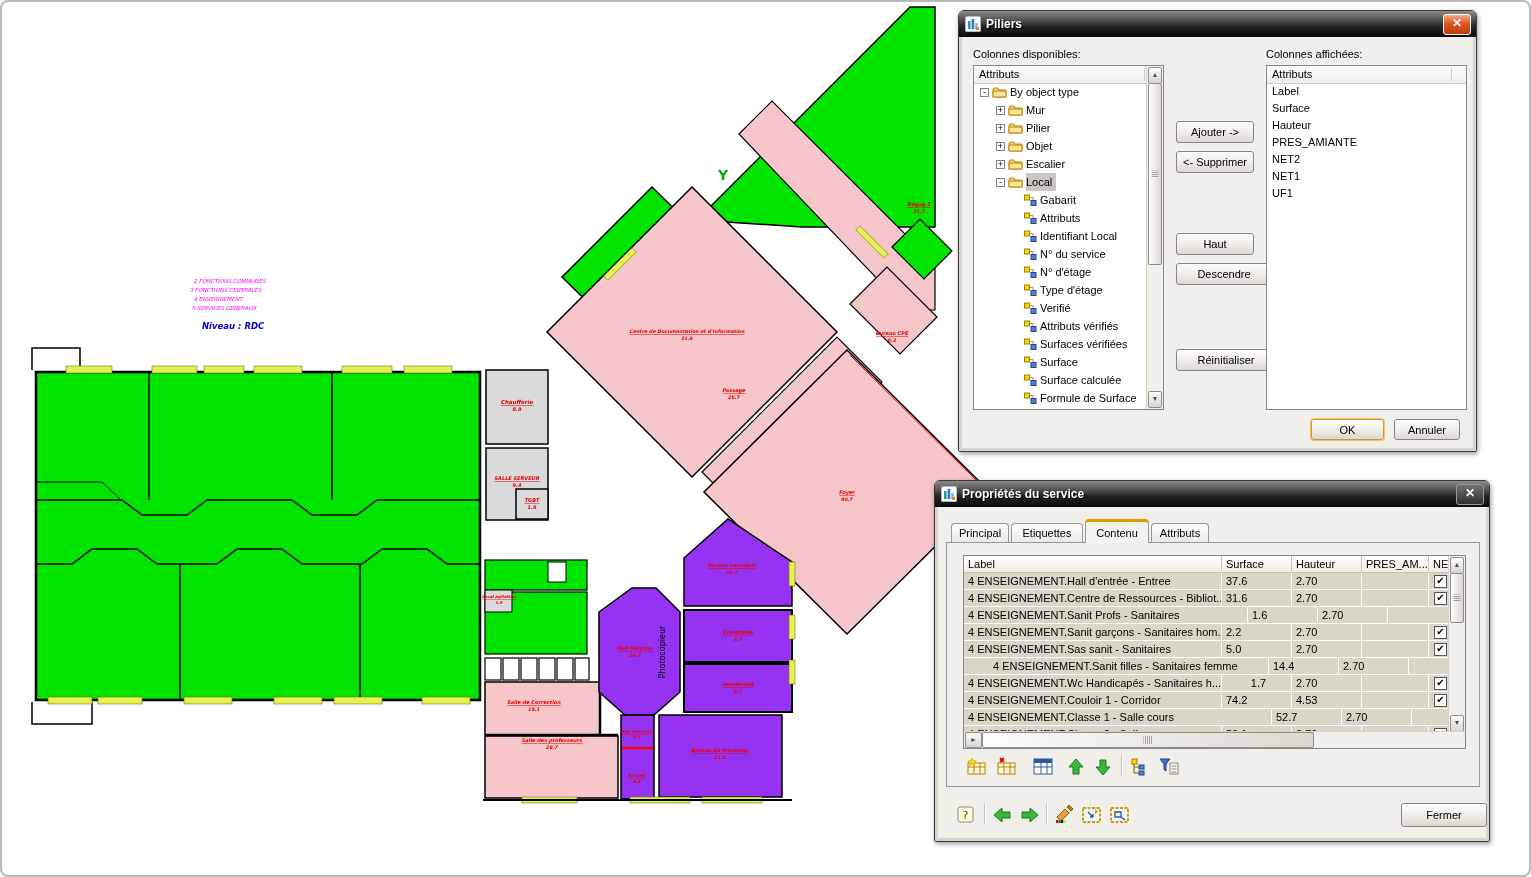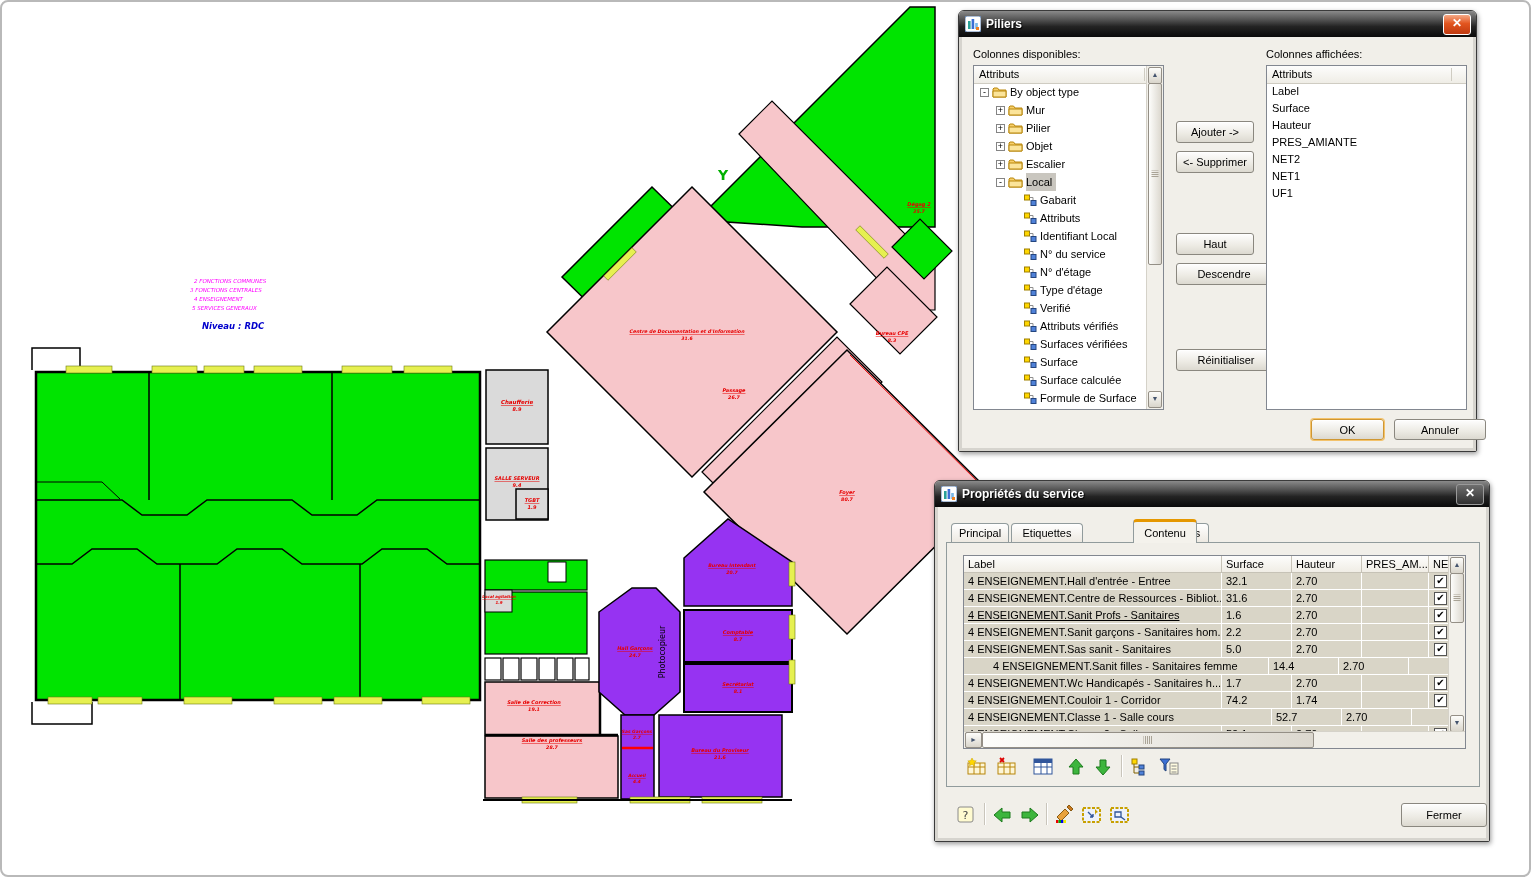--- a/index.html
+++ b/index.html
@@ -45,21 +45,21 @@
   .sbthumb{position:absolute;left:1px;right:1px;background:linear-gradient(90deg,#fdfdfb,#dcd8cf);
        border:1px solid #948f86;border-radius:2px;}
   .ridges{position:absolute;left:50%;top:50%;transform:translate(-50%,-50%);width:7px;height:7px;
        background:repeating-linear-gradient(#a9a396 0 1px,transparent 1px 2px);}
   .hridges{position:absolute;left:50%;top:50%;transform:translate(-50%,-50%);width:9px;height:8px;
        background:repeating-linear-gradient(90deg,#a9a396 0 1px,transparent 1px 2px);}
   
   .tab{position:absolute;height:20px;box-sizing:border-box;border:1px solid #919b9c;border-bottom:none;
        border-radius:4px 4px 0 0;background:linear-gradient(#fff,#ece8e0);font-size:11px;text-align:center;
        line-height:19px;z-index:2;}
-  .tab.active{height:24px;background:#f4f2ec;line-height:22px;z-index:4;border-top:3px solid #e59700;margin-left:48px;}
+  .tab.active{height:24px;background:#f4f2ec;line-height:22px;z-index:4;border-top:3px solid #e59700;}
   .tabpanel{position:absolute;border:1px solid #919b9c;background:#f1efe9;box-sizing:border-box;z-index:3;}
   
   .dtable{position:absolute;background:#fff;border:1px solid #828790;box-sizing:border-box;overflow:hidden;}
   .drow{display:flex;height:17px;box-sizing:border-box;}
   .drow.hdr{background:linear-gradient(#fdfdfc,#f0ede5);border-bottom:1px solid #c6c2b6;}
   .drow.body{background:#d9d5c7;border-bottom:1px solid #fff;}
   .dcell{box-sizing:border-box;font-size:11px;line-height:16px;padding-left:4px;overflow:hidden;
        white-space:nowrap;border-right:1px solid #fff;flex:none;}
   .drow.hdr .dcell{border-right:1px solid #c6c2b6;background:transparent;}
   .chk{width:11px;height:11px;background:#fff;border:1px solid #555;margin:2px auto 0 auto;
@@ -509,21 +509,21 @@
             <div class="lrow">Surface</div>
             <div class="lrow">Hauteur</div>
             <div class="lrow">PRES_AMIANTE</div>
             <div class="lrow">NET2</div>
             <div class="lrow">NET1</div>
             <div class="lrow">UF1</div>
           </div>
       </div>
 
       <button class="xpbtn default" style="left:349px;top:382px;width:73px;height:21px;">OK</button>
-      <button class="xpbtn" style="left:432px;top:382px;width:92px;height:21px;">Annuler</button>
+      <button class="xpbtn" style="left:432px;top:382px;width:66px;height:21px;">Annuler</button>
     </div>
   </div>
 
   <div class="dlg" style="left:932px;top:478px;width:556px;height:362px;z-index:11;">
     <div class="titlebar">
       <span class="ticon">
         <svg width="16" height="16">
             <rect x="0" y="0" width="16" height="16" rx="2" fill="#fff" stroke="#5a7fae"></rect>
         <rect x="3" y="5" width="2.6" height="8" fill="#2aa198"></rect>
             <rect x="6.6" y="3" width="2.6" height="10" fill="#3b6fd4"></rect>
@@ -548,38 +548,38 @@
                 <div class="dcell" style="width: 258px;">Label</div>
                 <div class="dcell" style="width: 70px;">Surface</div>
                 <div class="dcell" style="width: 70px;">Hauteur</div>
                 <div class="dcell" style="width: 67px;">PRES_AM...</div>
                 <div class="dcell" style="width: 20px;">NE</div>
               </div>
             </div>
           <div id="table-body">
               <div class="drow body">
                 <div class="dcell" style="width: 258px;">4 ENSEIGNEMENT.Hall d'entrée - Entree</div>
-                <div class="dcell" style="width: 70px;">32.1</div>
+                <div class="dcell" style="width: 70px;">37.6</div>
                 <div class="dcell" style="width: 70px;">2.70</div>
                 <div class="dcell" style="width: 67px;"></div>
                 <div class="dcell" style="width: 20px;">
                   <div class="chk">✔</div>
                 </div>
               </div>
               <div class="drow body">
                 <div class="dcell" style="width: 258px;">4 ENSEIGNEMENT.Centre de Ressources - Bibliot...</div>
                 <div class="dcell" style="width: 70px;">31.6</div>
                 <div class="dcell" style="width: 70px;">2.70</div>
                 <div class="dcell" style="width: 67px;"></div>
                 <div class="dcell" style="width: 20px;">
                   <div class="chk">✔</div>
                 </div>
               </div>
               <div class="drow body">
-                <div class="dcell" style="width: 258px; text-decoration: underline;">4 ENSEIGNEMENT.Sanit Profs - Sanitaires</div>
+                <div class="dcell" style="width: 284px;">4 ENSEIGNEMENT.Sanit Profs - Sanitaires</div>
                 <div class="dcell" style="width: 70px;">1.6</div>
                 <div class="dcell" style="width: 70px;">2.70</div>
                 <div class="dcell" style="width: 67px;"></div>
                 <div class="dcell" style="width: 20px;">
                   <div class="chk">✔</div>
                 </div>
               </div>
               <div class="drow body">
                 <div class="dcell" style="width: 258px;">4 ENSEIGNEMENT.Sanit garçons - Sanitaires hom...</div>
                 <div class="dcell" style="width: 70px;">2.2</div>
@@ -602,31 +602,31 @@
                 <div class="dcell" style="width: 305px; padding-left: 29px;">4 ENSEIGNEMENT.Sanit filles - Sanitaires femme</div>
                 <div class="dcell" style="width: 70px;">14.4</div>
                 <div class="dcell" style="width: 70px;">2.70</div>
                 <div class="dcell" style="width: 67px;"></div>
                 <div class="dcell" style="width: 20px;">
                   <div class="chk">✔</div>
                 </div>
               </div>
               <div class="drow body">
                 <div class="dcell" style="width: 258px;">4 ENSEIGNEMENT.Wc Handicapés - Sanitaires h...</div>
-                <div class="dcell" style="width: 70px;">1.7</div>
+                <div class="dcell" style="width: 70px; text-align: center;">1.7</div>
                 <div class="dcell" style="width: 70px;">2.70</div>
                 <div class="dcell" style="width: 67px;"></div>
                 <div class="dcell" style="width: 20px;">
                   <div class="chk">✔</div>
                 </div>
               </div>
               <div class="drow body">
                 <div class="dcell" style="width: 258px;">4 ENSEIGNEMENT.Couloir 1 - Corridor</div>
                 <div class="dcell" style="width: 70px;">74.2</div>
-                <div class="dcell" style="width: 70px;">1.74</div>
+                <div class="dcell" style="width: 70px;">4.53</div>
                 <div class="dcell" style="width: 67px;"></div>
                 <div class="dcell" style="width: 20px;">
                   <div class="chk">✔</div>
                 </div>
               </div>
               <div class="drow body">
                 <div class="dcell" style="width: 308px;">4 ENSEIGNEMENT.Classe 1 - Salle cours</div>
                 <div class="dcell" style="width: 70px;">52.7</div>
                 <div class="dcell" style="width: 70px;">2.70</div>
                 <div class="dcell" style="width: 67px;"></div>

